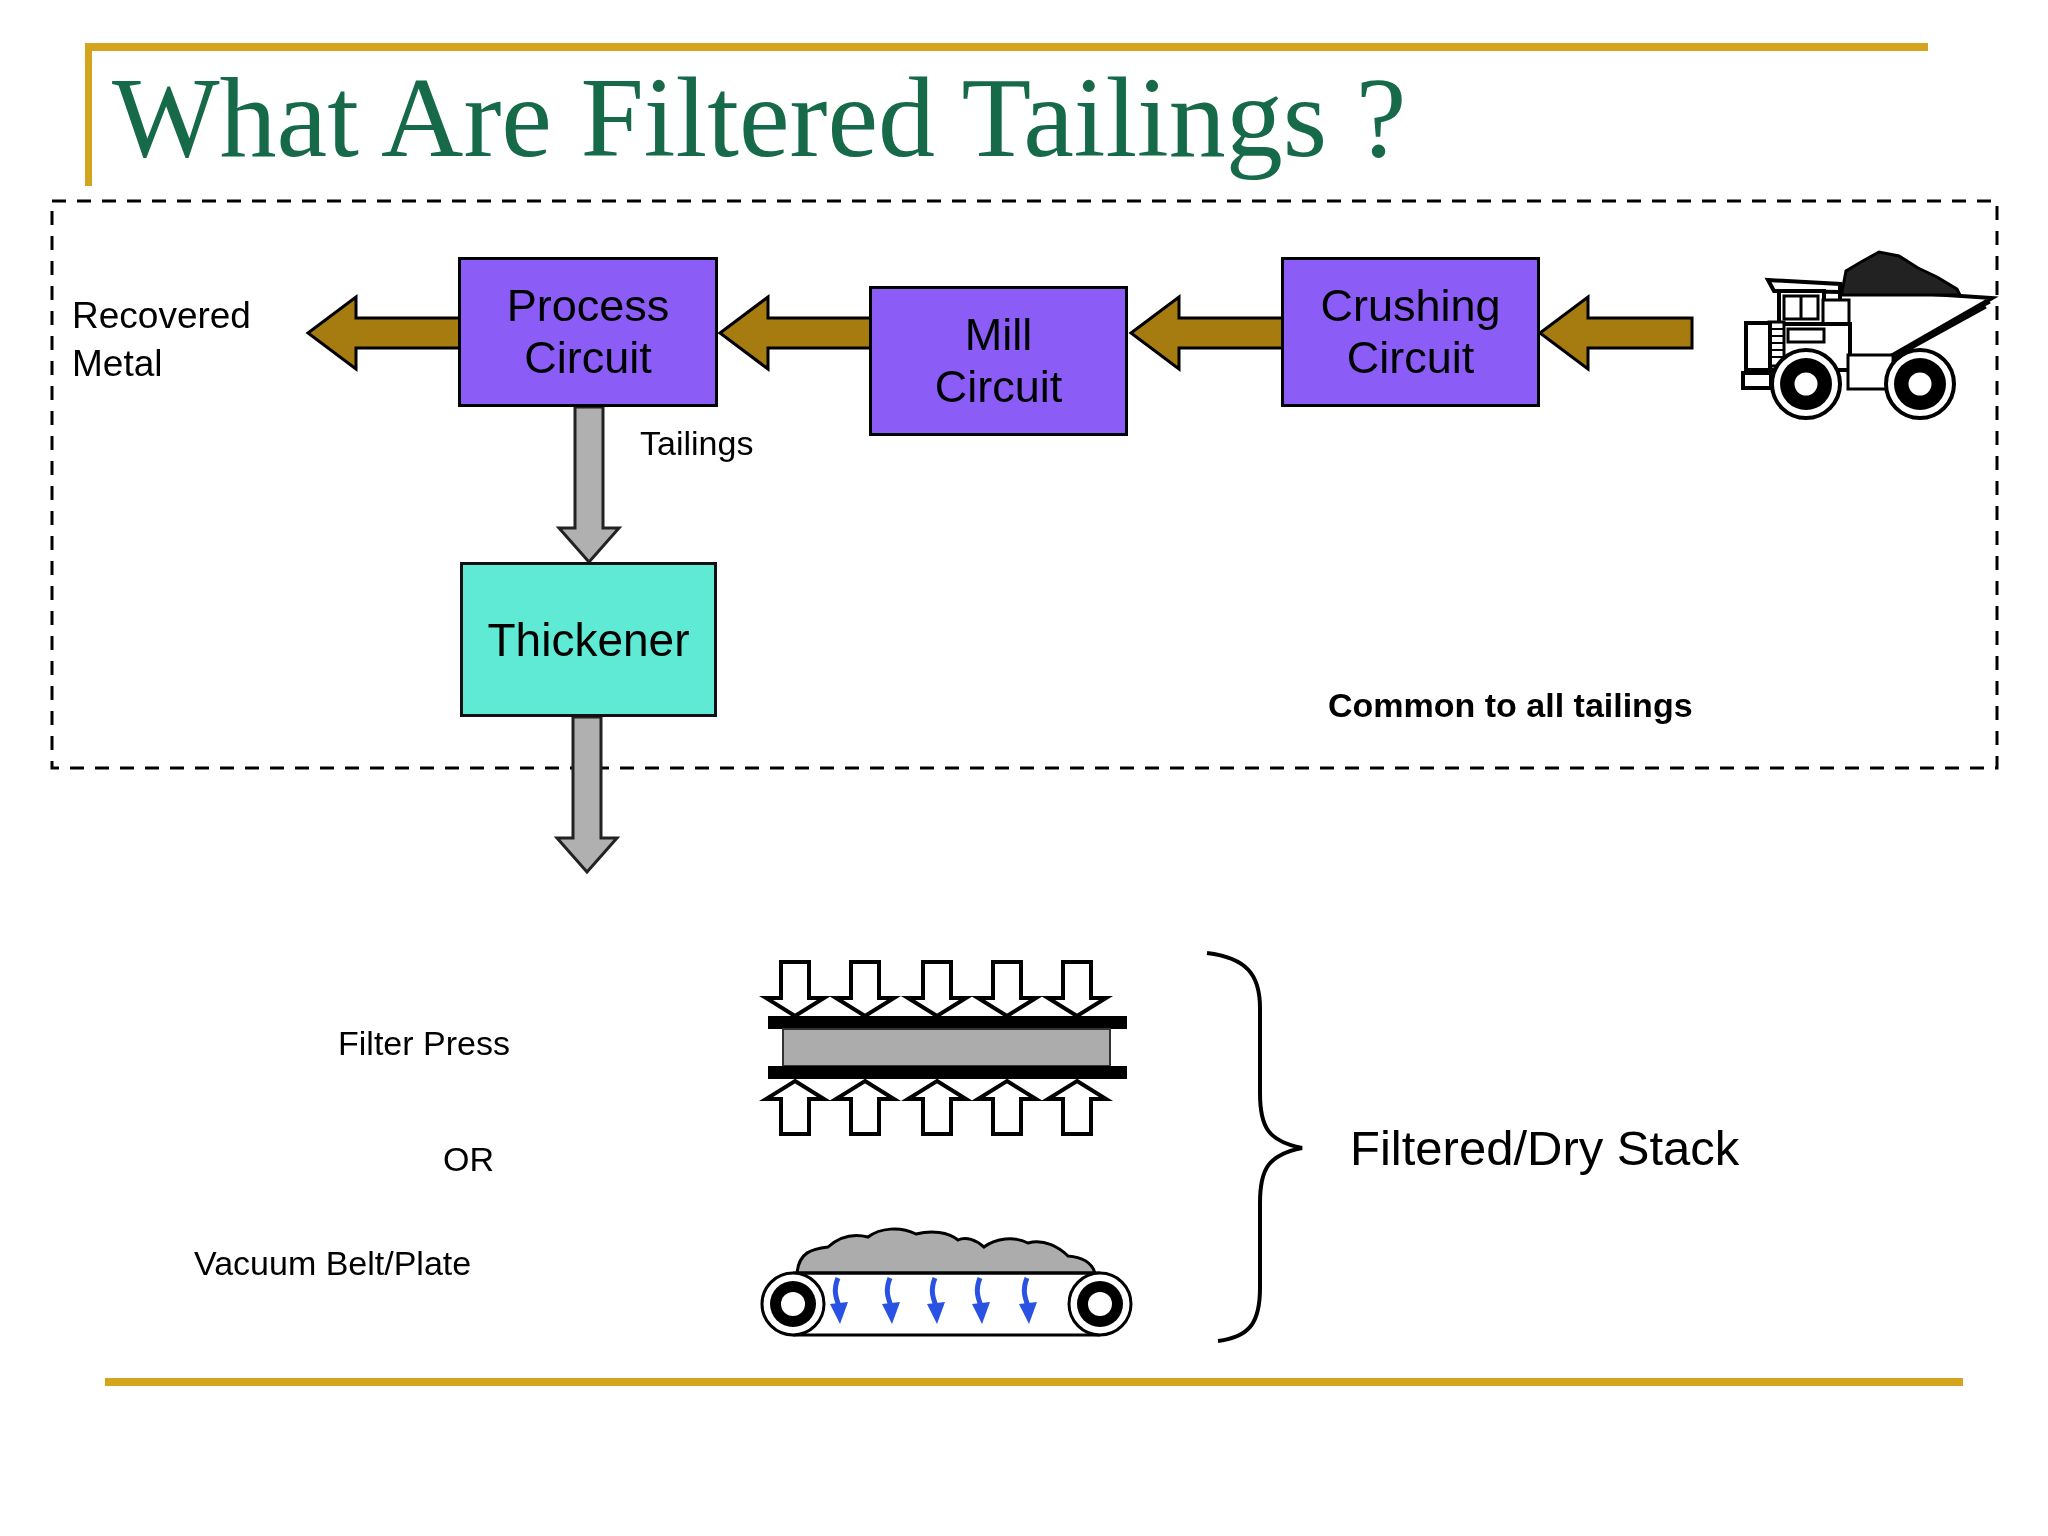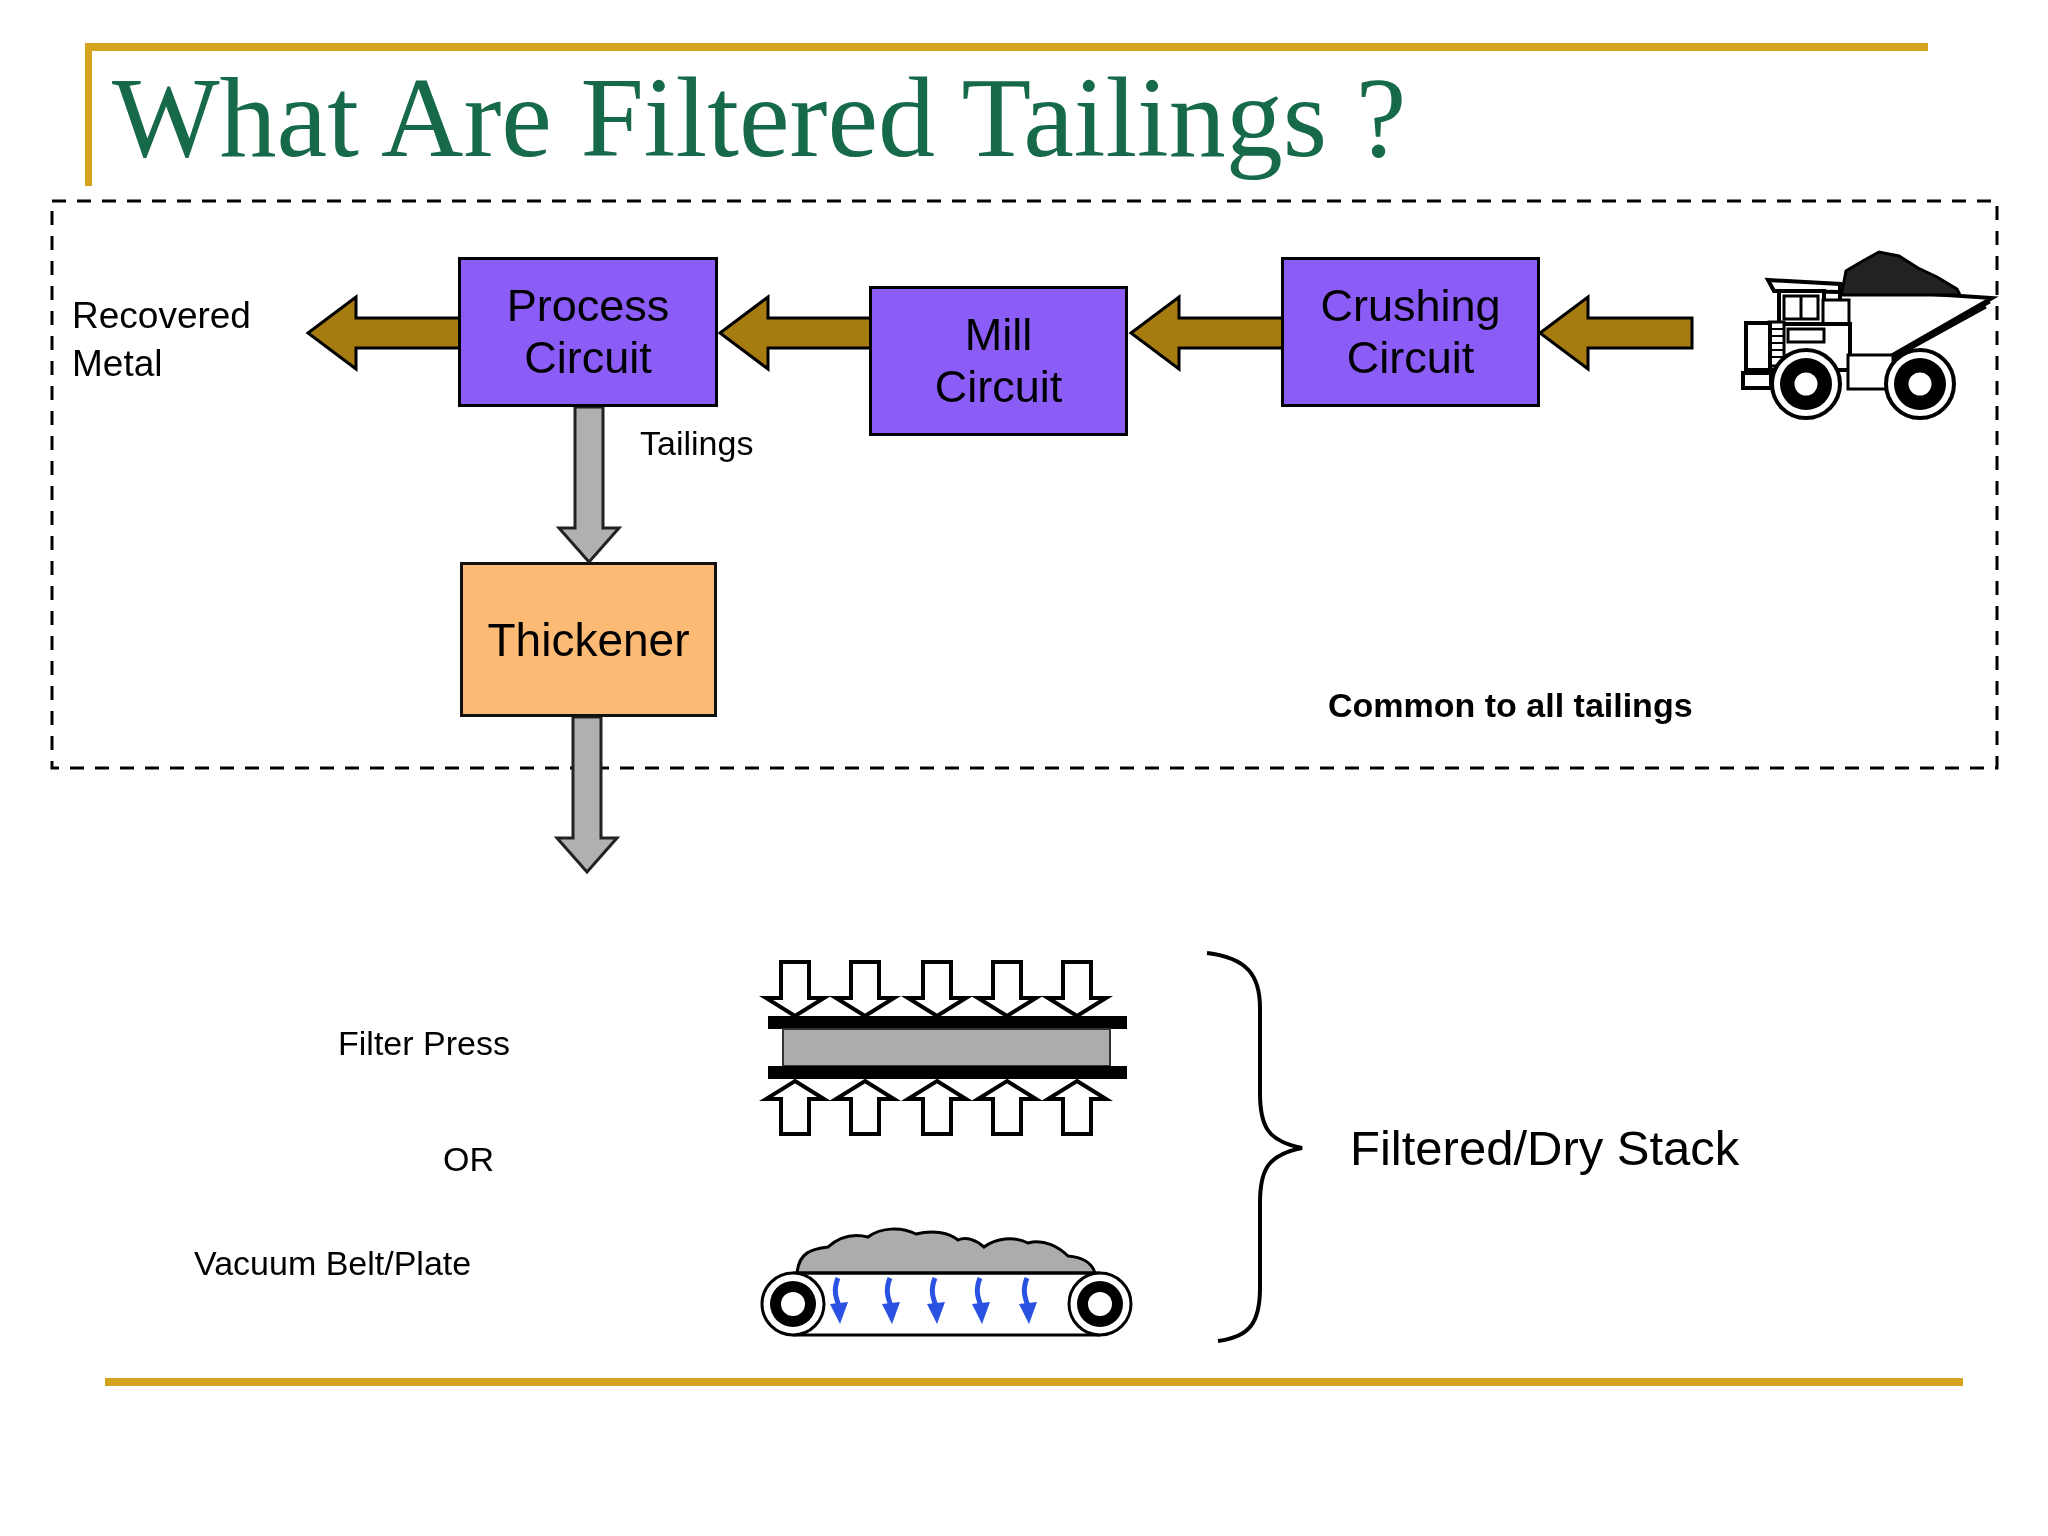--- a/index.html
+++ b/index.html
@@ -8,21 +8,21 @@
   #shapes{position:absolute;left:0;top:0;width:2048px;height:1536px;}
   .abs{position:absolute;}
   .title{left:112px;top:52px;width:1500px;
          font-family:"Liberation Serif","DejaVu Serif",serif;
          font-size:114px;color:#166A4A;white-space:nowrap;}
   .label{font-size:34px;color:#000;white-space:nowrap;}
   .prelabel{white-space:pre-line;}
   .goldbox{background:#8b5cf6;border:3px solid #000;display:flex;
            align-items:center;justify-content:center;text-align:center;
            font-size:45px;line-height:1.15;color:#000;}
-  .graybox{background:#fdba74;border:3px solid #111;display:flex;
+  .graybox{background:#5eead4;border:3px solid #111;display:flex;
            align-items:center;justify-content:center;text-align:center;
            font-size:46px;color:#000;}
   .recovered{left:72px;top:292px;width:260px;font-size:37px;line-height:1.3;color:#000;}
   .tailings{left:640px;top:424px;}
   .common{left:1328px;top:686px;font-weight:bold;}
   .fpress{left:338px;top:1024px;}
   .orlbl{left:443px;top:1140px;}
   .vacuum{left:194px;top:1244px;}
   .stack{left:1350px;top:1120px;font-size:49px;}
 </style>

